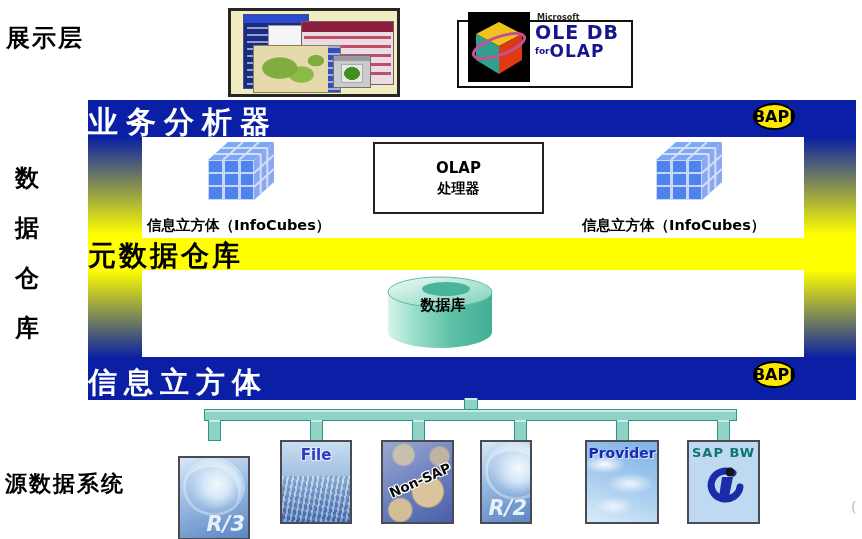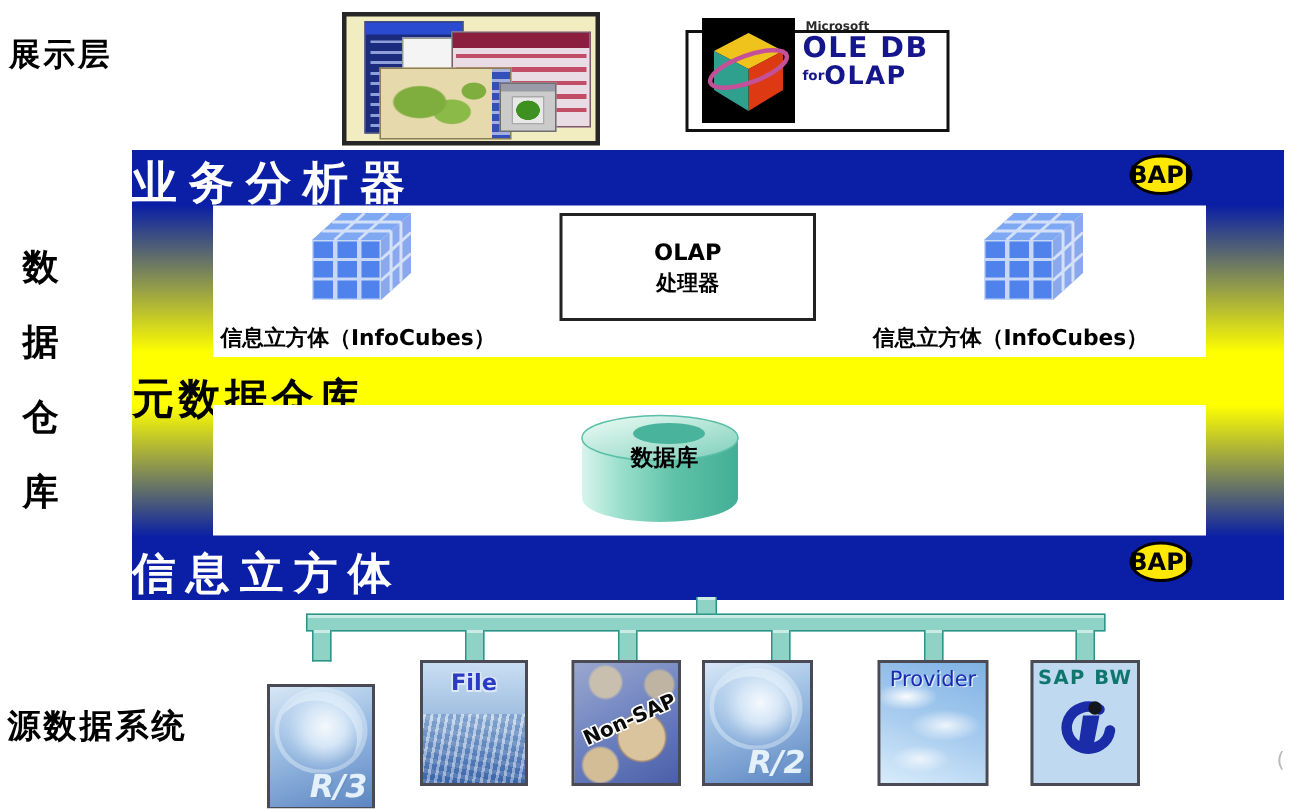--- a/index.html
+++ b/index.html
@@ -2,21 +2,21 @@
 <html><head>
 <meta charset="utf-8">
 <style>
   * { margin:0; padding:0; box-sizing:border-box; }
   html,body { background:#ffffff; }
   body { font-family:"DejaVu Sans","Liberation Sans",sans-serif; }
   #canvas { position:relative; width:862px; height:539px; background:#ffffff; overflow:hidden; }
   .abs { position:absolute; }
 
   
-  .side-label { color:#000; font-weight:bold; font-size:21px; letter-spacing:2px; }
+  .side-label { color:#000; font-weight:bold; font-size:24px; letter-spacing:2px; }
   #lbl-presentation { left:6px; top:22px; }
   #lbl-dw { left:12px; top:162px; width:30px; text-align:center; }
   #lbl-dw span { display:block; height:50px; font-size:24px; font-weight:bold; }
   #lbl-source { left:5px; top:469px; font-size:22px; }
   #stray-paren { left:851px; top:499px; color:#b9b9b9; font-size:14px; }
 
   
   #collage { left:228px; top:8px; width:172px; height:89px; background:#F2EDC0; border:3px solid #262626; }
   .mini-win { position:absolute; border:1px solid #6a6a6a; }
   #win-navy { left:12px; top:3px; width:66px; height:75px; background:#1B2B7E; border-color:#44507f; }
@@ -50,21 +50,21 @@
   #oledb-line2 { margin-top:1px; font-weight:bold; }
   #oledb-for { font-size:9px; vertical-align:3px; }
   #oledb-olap { font-size:17px; letter-spacing:1px; }
 
   
   #bigbox { left:88px; top:100px; width:768px; height:300px;
      background:linear-gradient(180deg,#0A1FA5 0%,#0A1FA5 12.3%,#FFFF00 45%,#FFFF00 56.7%,#0A1FA5 86%,#0A1FA5 100%); }
   .band-title { position:absolute; left:0; width:100%; text-align:left;
      font-family:"DejaVu Serif","Liberation Serif",serif; font-weight:bold; }
   #band-top { top:2px; font-size:30px; color:#fff; letter-spacing:8px; }
-  #band-meta { top:147px; font-size:28px; color:#000; letter-spacing:3px; }
+  #band-meta { top:137px; font-size:28px; color:#000; letter-spacing:3px; }
   #band-bottom { top:263px; font-size:29px; color:#fff; letter-spacing:7px; }
   .whitebox { position:absolute; left:54px; width:662px; background:#fff; }
   #whiteA { top:37px; height:101px; }
   #whiteB { top:170px; height:87px; }
   .bapi { position:absolute; left:665px; width:42px; height:27px; background:#FFE800; border:2px solid #000;
      border-radius:50%; display:flex; align-items:center; justify-content:center;
      font-size:16px; font-weight:bold; color:#000; }
   #bapi-top { top:3px; }
   #bapi-bottom { top:261px; }
 
@@ -92,21 +92,21 @@
   #bus { left:204px; top:409px; width:533px; height:12px; }
   .drop { top:420px; width:13px; height:21px; border-top:none; }
   #drop-0 { left:208px; } #drop-1 { left:310px; } #drop-2 { left:412px; }
   #drop-3 { left:514px; } #drop-4 { left:616px; } #drop-5 { left:717px; }
 
   
   .tile { position:absolute; top:440px; height:84px; border:2px solid #4A4A55; overflow:hidden; }
   #tile-0 { left:178px; width:72px;margin-top:16px; }
   #tile-1 { left:280px; width:72px; }
   #tile-2 { left:381px; width:73px; }
-  #tile-3 { left:468px; width:74px; }
+  #tile-3 { left:480px; width:52px; }
   #tile-4 { left:585px; width:74px; }
   #tile-5 { left:687px; width:73px; }
   .tile-r { background:linear-gradient(160deg,#D7E7F6 0%,#9FC0E4 40%,#5C85C2 100%); }
   .swirl { position:absolute; left:6px; top:3px; width:56px; height:52px; border-radius:50%;
      background:radial-gradient(circle at 55% 45%, #F4F9FD 0%, #D5E6F6 32%, rgba(190,215,240,.35) 58%, rgba(150,185,225,.12) 72%);
      box-shadow:0 0 0 3px rgba(228,241,250,.45), inset -4px 6px 0 rgba(238,247,253,.5); }
   .r-label { position:absolute; right:3px; bottom:2px; font-size:21px; font-weight:bold; font-style:italic;
      color:#E4F1FB; text-shadow:0 0 2px #7FA6D4, 1px 1px 0 rgba(90,130,180,.6); }
   #tile-1 { background:linear-gradient(180deg,#C9DEF2 0%,#9FBEE0 45%,#3F6AAE 100%); }
   #tile-1::after { content:""; position:absolute; left:0; right:0; top:42%; bottom:0;
@@ -121,21 +121,21 @@
      radial-gradient(circle at 82% 18%, #BFB4A2 0 9px, transparent 11px),
      linear-gradient(150deg,#9AA8CE 0%,#6E82C0 50%,#4A5FA8 100%); }
   .nonsap-label { position:absolute; left:-6px; top:30px; width:86px; text-align:center; font-size:13.5px; font-weight:bold;
      color:#0a0a0a; transform:rotate(-24deg);
      text-shadow:1px 1px 0 #fff, -1px -1px 0 #fff, 1px -1px 0 #fff, -1px 1px 0 #fff; }
   #tile-4 { background:
      radial-gradient(ellipse 30px 13px at 25% 28%, rgba(255,255,255,.95), transparent 70%),
      radial-gradient(ellipse 34px 15px at 62% 52%, rgba(255,255,255,.8), transparent 70%),
      radial-gradient(ellipse 28px 13px at 38% 80%, rgba(255,255,255,.7), transparent 70%),
      linear-gradient(200deg,#7FB2E4 0%,#A9CDEF 55%,#D8ECFA 100%); }
-  .provider-label { position:absolute; left:0; right:0; top:3px; text-align:center; font-size:14px; font-weight:normal;
+  .provider-label { position:absolute; left:0; right:0; top:3px; text-align:center; font-size:14px; font-weight:bold;
      color:#1A2AB0; text-shadow:1px 1px 0 rgba(255,255,255,.7); }
   #tile-5 { background:#BFD9F0; }
   .sapbw-label { position:absolute; left:0; right:0; top:3px; text-align:center; font-size:13px; font-weight:bold;
      color:#0f766e; letter-spacing:1px; }
   #sapbw-logo { position:absolute; left:14px; top:22px; }
 </style>
 </head>
 <body>
 
 <div id="canvas">

